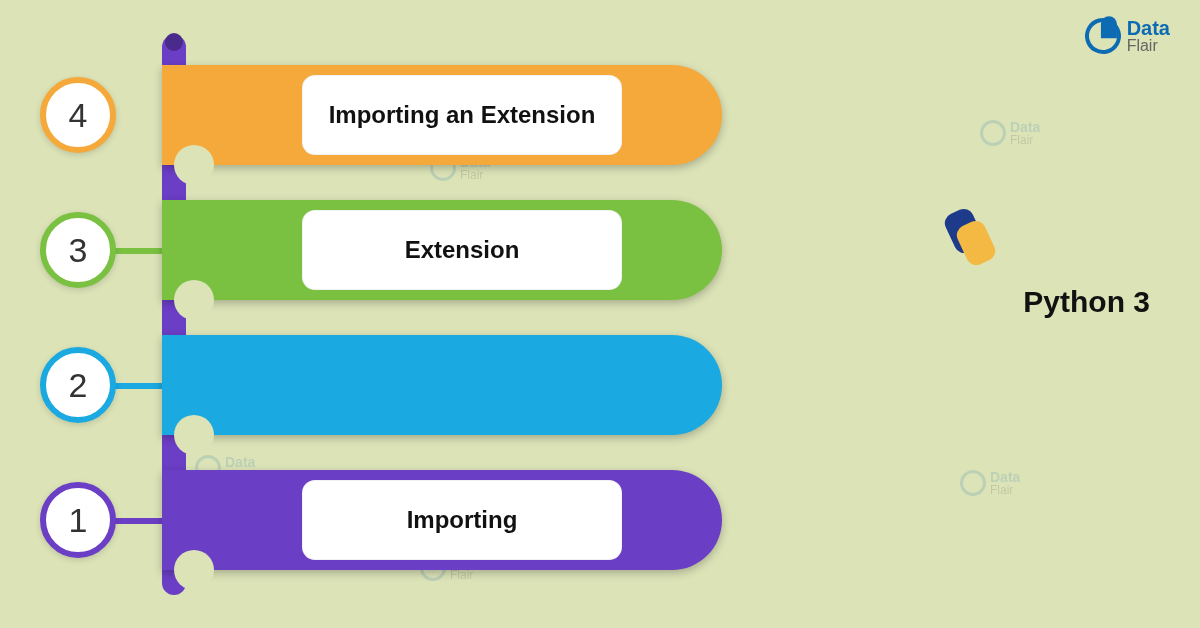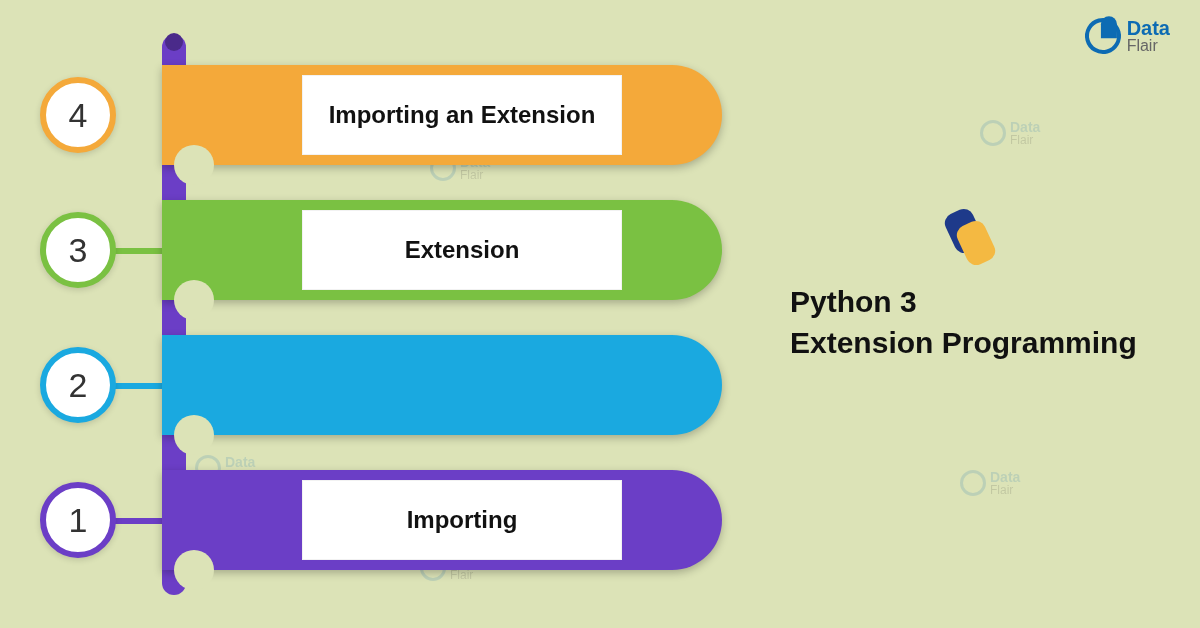--- a/index.html
+++ b/index.html
@@ -153,28 +153,29 @@
     align-items: center;
     justify-content: center;
     text-align: center;
     font-size: 24px;
     font-weight: 700;
     color: #111;
     padding: 0 12px;
     line-height: 1.2;
     box-shadow: inset 0 0 0 1px rgba(0,0,0,0.05);
     z-index: 3;
+    border-radius: 13px;
   }
 
   .title-block {
     position: absolute;
     right: 50px;
     top: 210px;
     width: 360px;
-    text-align: left;
+    text-align: right;
   }
   .python-icon {
     width: 54px;
     height: 54px;
     margin: 0 auto 18px;
     position: relative;
   }
   .python-icon .p1, .python-icon .p2 {
     position: absolute;
     width: 30px;
@@ -240,21 +241,20 @@
   </div>
 </div>
 
 <div class="title-block">
   <div class="python-icon">
     <div class="p1"></div>
       <div class="p2"></div>
   </div>
   <div class="title-text">
     <span>Python 3</span><br>
-    <span>Extension Programming</span>
   </div>
 </div>
 
 <div id="wm-container">
     <div class="watermark" style="left: 200px; top: 70px;">
       <div class="wm-mark"></div>
       <div class="wm-text">
         <div class="l1">Data</div>
         <div class="l2">Flair</div>
       </div>

